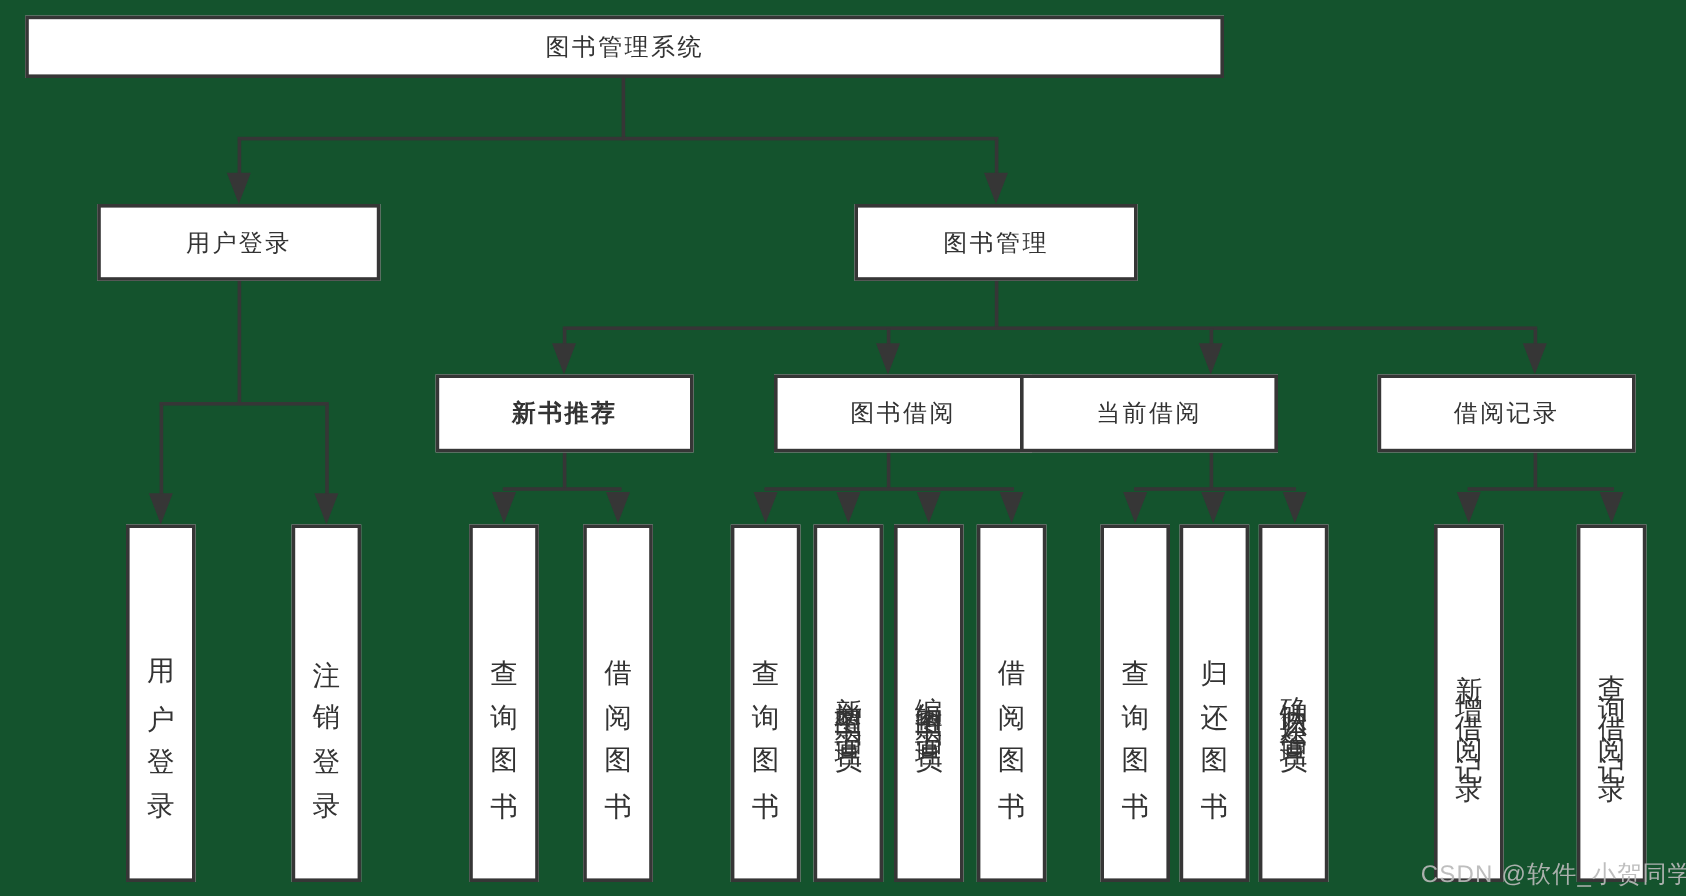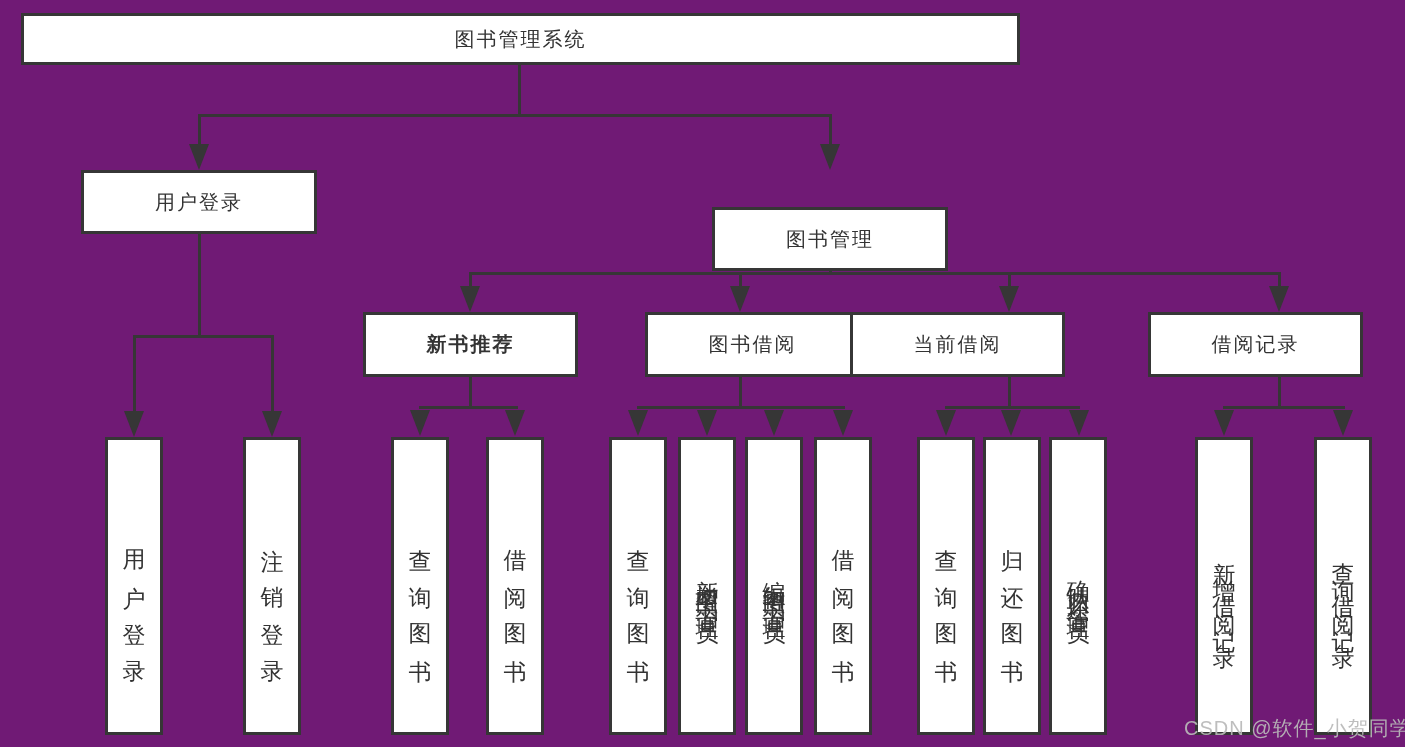--- a/index.html
+++ b/index.html
@@ -1,20 +1,20 @@
 <!DOCTYPE html>
 <html><head>
 <meta charset="utf-8">
 <style>
   html, body { margin: 0; padding: 0; background: #ffffff; }
   .canvas {
     position: relative;
     width: 1405px;
     height: 747px;
-    background: #701a75;
+    background: #14532d;
     font-family: "Liberation Sans", sans-serif;
     overflow: hidden;
   }
   .node {
     position: absolute;
     box-sizing: border-box;
     border: 3px solid #363636;
     background: #ffffff;
     color: #333333;
     display: flex;
@@ -63,21 +63,21 @@
 
 <div class="canvas">
 
   <div class="node root">
     <span>图书管理系统</span>
   </div>
 
   <div class="node lvl2" style="left:81px;">
     <span>用户登录</span>
   </div>
-  <div class="node lvl2" style="left:712px;margin-top:37px;">
+  <div class="node lvl2" style="left:712px;">
     <span>图书管理</span>
   </div>
 
   <div class="node lvl3" style="left:363px;font-weight:bold;">
     <span>新书推荐</span>
   </div>
   <div class="node lvl3" style="left:633px;margin-left:12px;">
     <span>图书借阅</span>
   </div>
   <div class="node lvl3" style="left:850px;">

